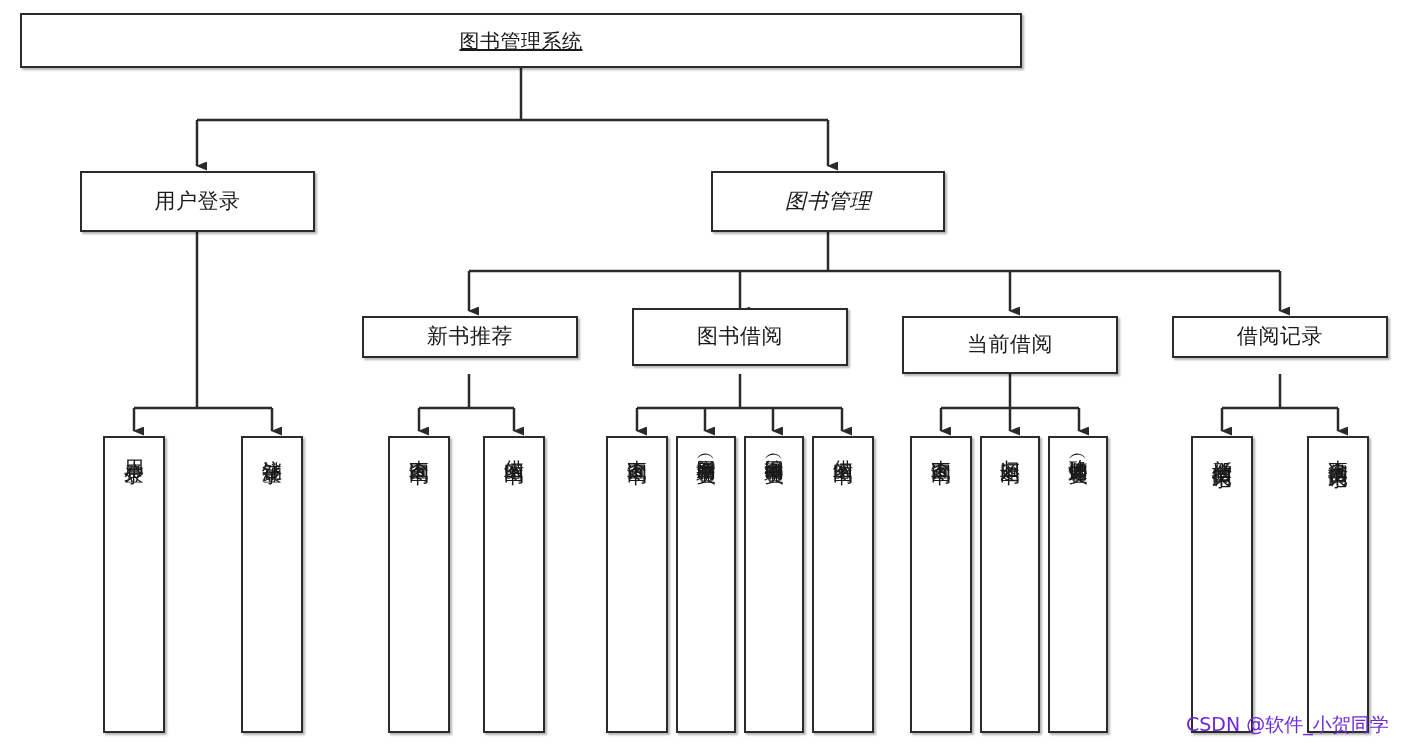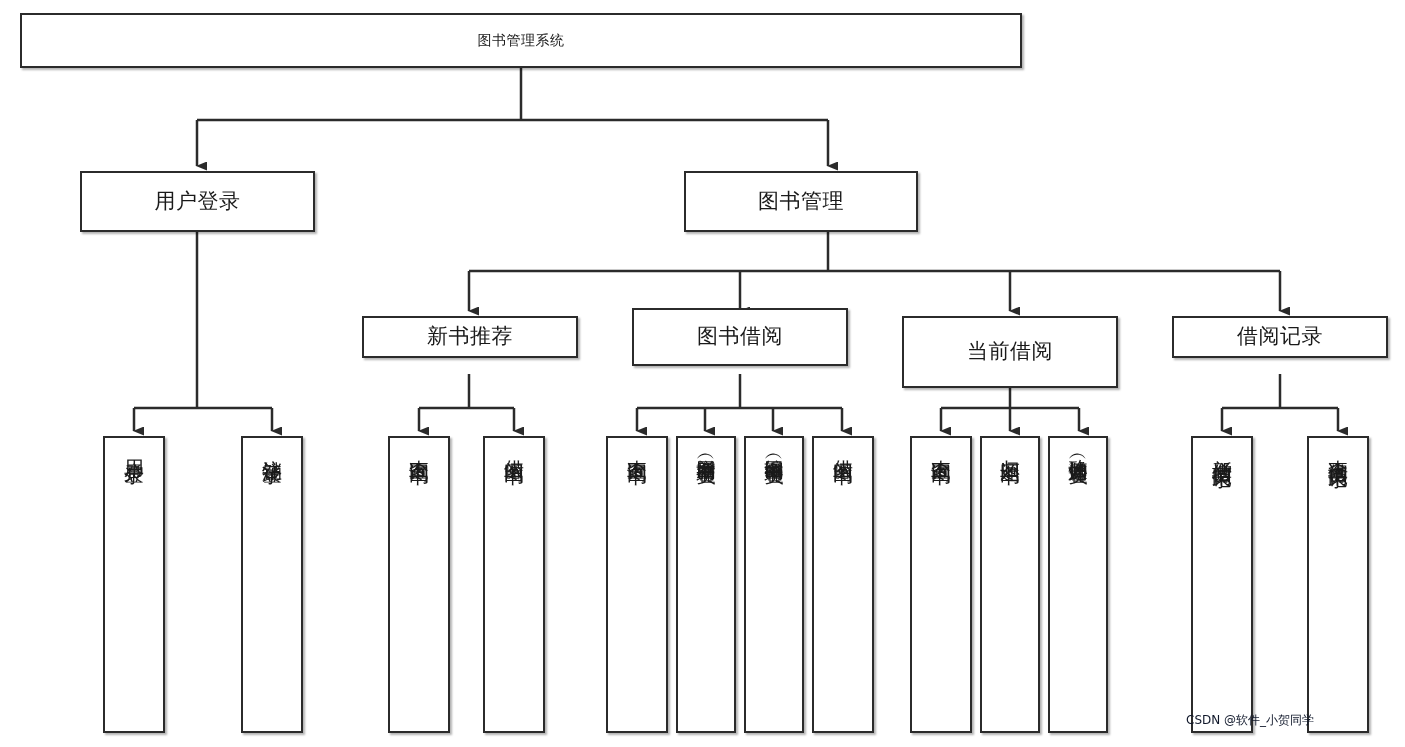--- a/index.html
+++ b/index.html
@@ -42,21 +42,22 @@
     text-align: center;
     letter-spacing: 0.5px;
   }
   
   .node.horiz .node-label {
     writing-mode: horizontal-tb;
     font-size: 21px;
     line-height: 1.2;
   }
   .node.root .node-label {
-    font-size: 14px;
+    font-size: 20px;
+    text-decoration: underline;
   }
   
   .node.vert {
     align-items: flex-start;
     justify-content: center;
     padding-top: 6px;
   }
   .node.vert .node-label {
     writing-mode: vertical-rl;
     text-orientation: upright;
@@ -66,22 +67,22 @@
     white-space: nowrap;
   }
   .node.vert.tall .node-label {
     font-size: 19px;
     letter-spacing: 1px;
   }
   #watermark {
     position: absolute;
     left: 1186px;
     top: 712px;
-    font-size: 12px;
-    color: #0f172a;
+    font-size: 19px;
+    color: #6d28d9;
     white-space: nowrap;
     font-family: "DejaVu Sans", "Liberation Sans", sans-serif;
   }
 </style>
 </head>
 <body>
 
 <div id="diagram-root">
 
   <svg id="edges-layer" viewBox="0 0 1405 747" width="1405" height="747" xmlns="http://www.w3.org/2000/svg">
@@ -136,31 +137,31 @@
     </g>
   </svg>
 
   <div class="node horiz root" style="left:20px; top:13px; width:1002px; height:55px;">
     <span class="node-label">图书管理系统</span>
   </div>
 
   <div class="node horiz" style="left:80px; top:171px; width:235px; height:61px;">
     <span class="node-label">用户登录</span>
   </div>
-  <div class="node horiz" style="left:684px; top:171px; width:234px; height:61px;">
+  <div class="node horiz" style="left:711px; top:171px; width:234px; height:61px;font-style:italic;">
     <span class="node-label">图书管理</span>
   </div>
 
   <div class="node horiz" style="left:362px; top:316px; width:216px; height:42px;">
     <span class="node-label">新书推荐</span>
   </div>
   <div class="node horiz" style="left:632px; top:308px; width:216px; height:58px;">
     <span class="node-label">图书借阅</span>
   </div>
-  <div class="node horiz" style="left:902px; top:316px; width:216px; height:72px;">
+  <div class="node horiz" style="left:902px; top:316px; width:216px; height:58px;">
     <span class="node-label">当前借阅</span>
   </div>
   <div class="node horiz" style="left:1172px; top:316px; width:216px; height:42px;">
     <span class="node-label">借阅记录</span>
   </div>
 
   <div class="node vert" style="left:103px; top:436px; width:62px; height:297px;">
     <span class="node-label">用户登录</span>
   </div>
   <div class="node vert" style="left:241px; top:436px; width:62px; height:297px;">

